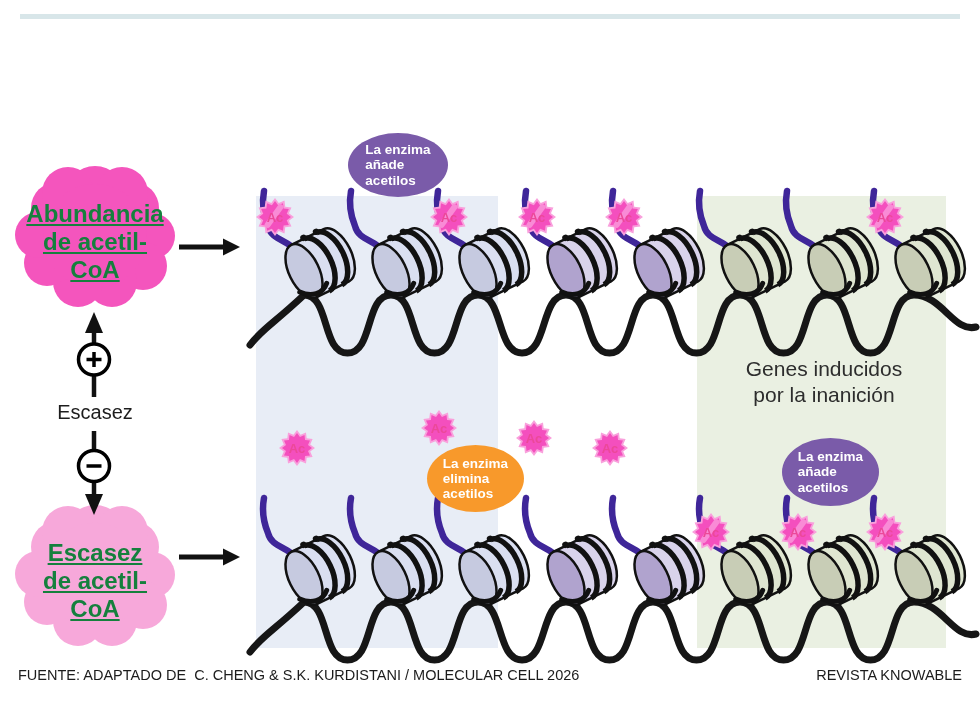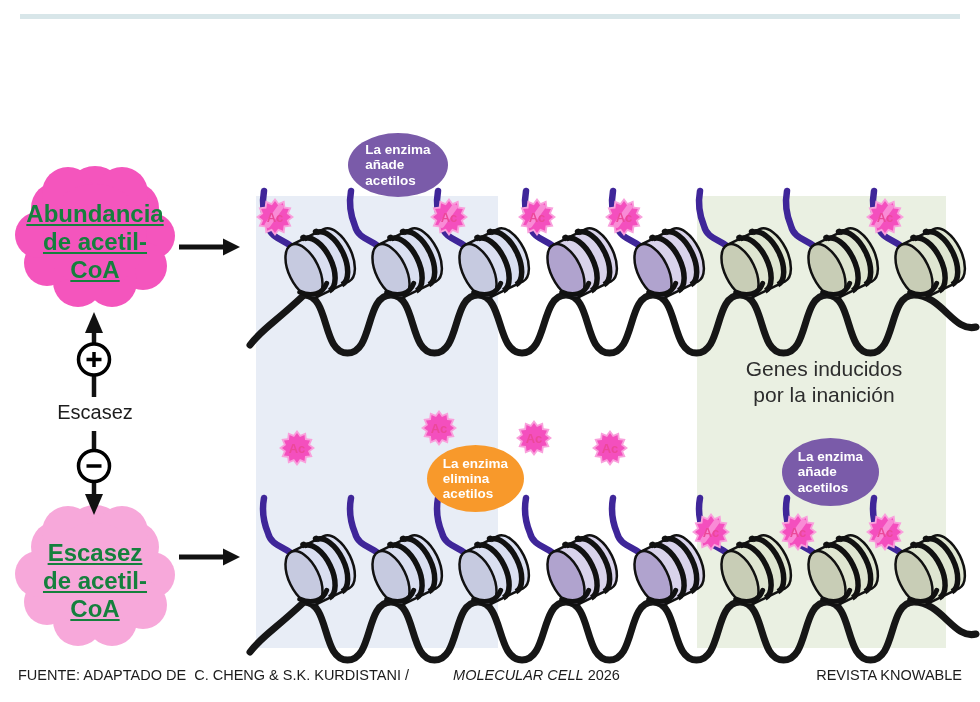--- a/index.html
+++ b/index.html
@@ -25,21 +25,21 @@
       23.1% 23.1%,25% 6.7%,40.2% 13.3%,50% 0%,59.8% 13.3%,75% 6.7%,76.9% 23.1%,93.3% 25%,86.7% 40.2%);}
   .ac-star{inset:0;background:var(--badge-edge,#F9A0DC);}
   .ac-core{inset:3px;background:var(--badge-pink,#F44FBE);}
   .tailseg{position:absolute;left:15px;top:4px;width:6px;height:28px;border-radius:3px;
            background:#F98BD6;transform:rotate(36deg);}
   .ac-text{position:absolute;inset:0;display:flex;align-items:center;justify-content:center;
            color:#ec4899;font-weight:700;font-size:13px;}
   .footer{position:absolute;left:18px;top:667px;width:944px;display:flex;
           justify-content:space-between;font-size:14.5px;color:#1c1c1c;z-index:3;}
   .footer .src{white-space:pre;}
-  .footer .it{font-style:italic;white-space:pre;margin-left:40px;}
+  .footer .it{white-space:pre;}
 </style>
 </head>
 <body>
 
 <div class="stage">
 
   <div class="rule" style="background: rgb(216, 230, 233);"></div>
 
 
   <svg id="scene" width="980" height="702" viewBox="0 0 980 702">

